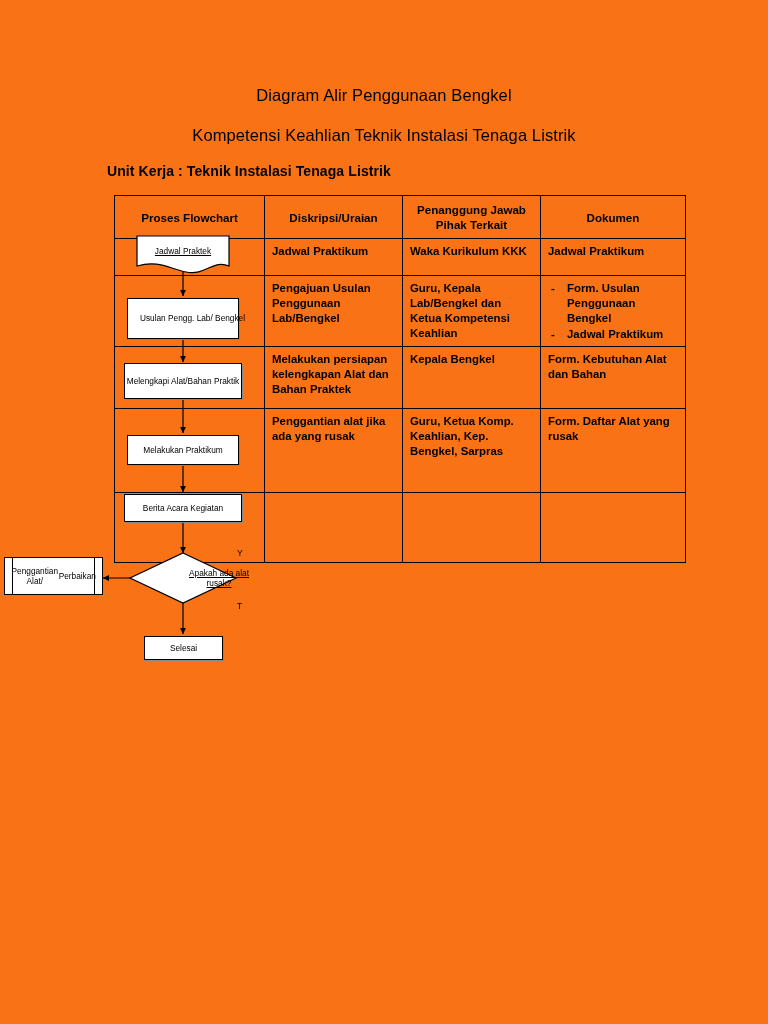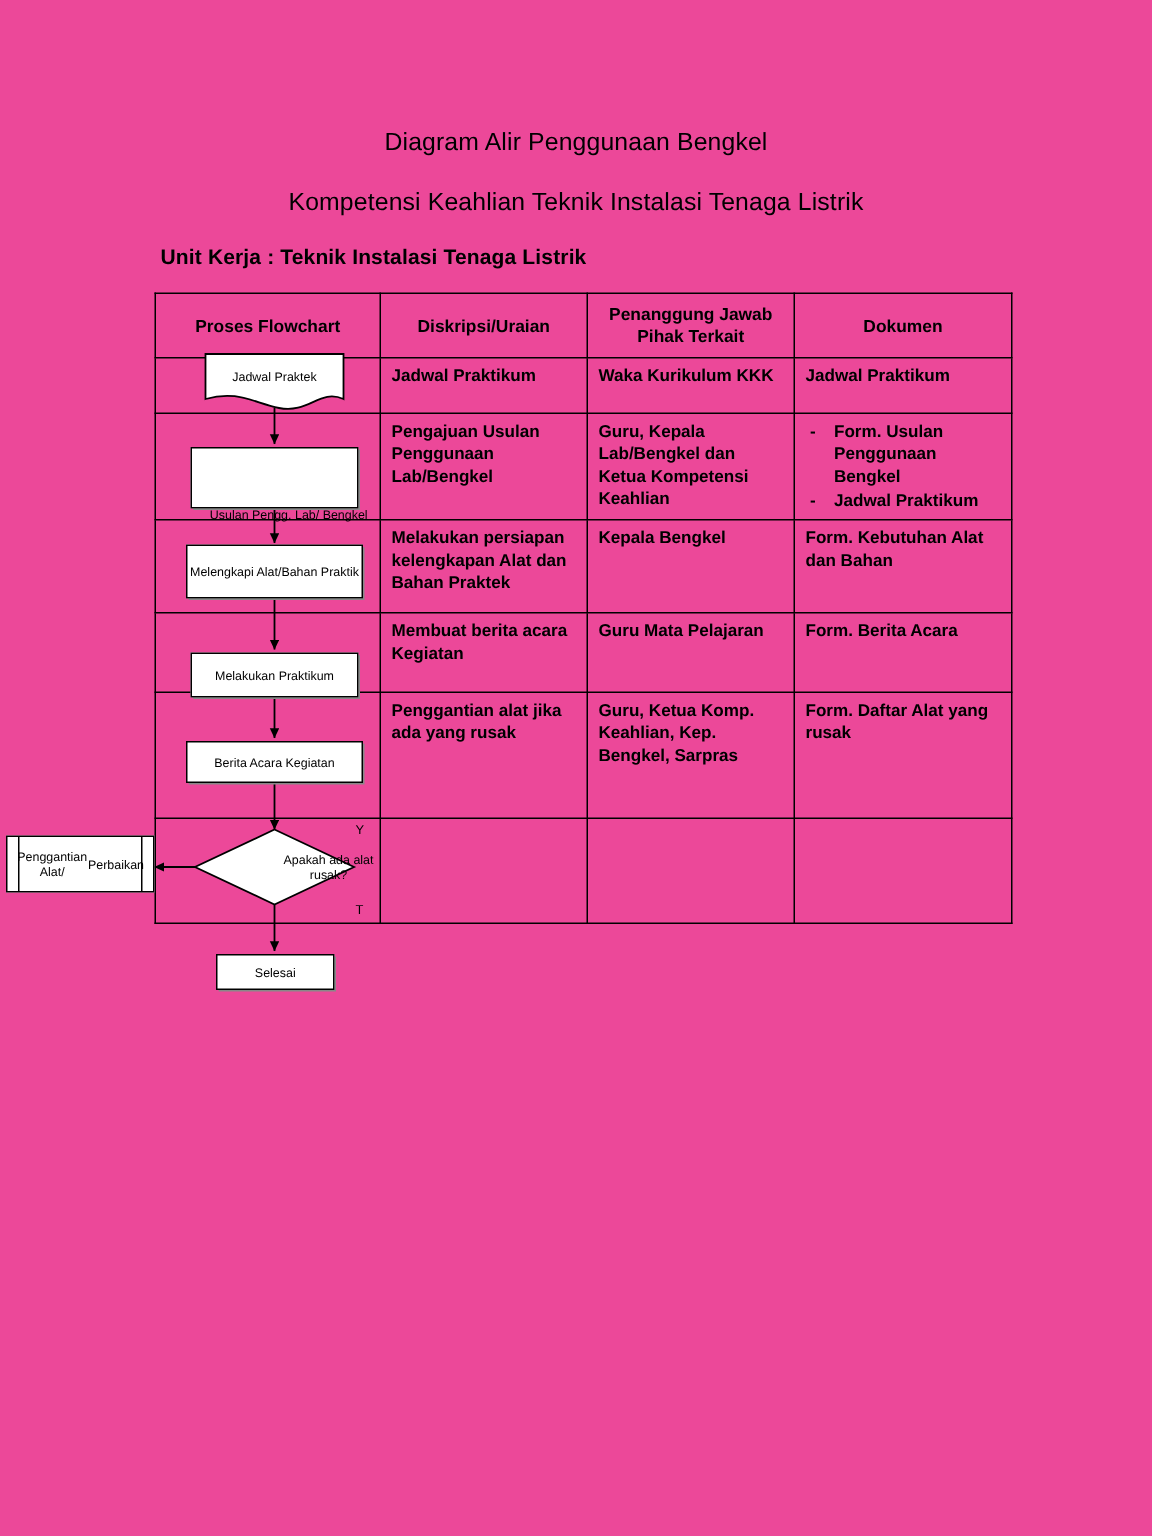--- a/index.html
+++ b/index.html
@@ -4,39 +4,39 @@
 <style>
   * { box-sizing: border-box; }
   html, body {
     margin: 0; padding: 0;
     width: 768px; height: 1024px;
     background: #ffffff;
     font-family: "Liberation Sans", sans-serif;
     color: #000000;
     overflow: hidden;
   }
-  .page { position: relative; width: 768px; height: 1024px; background:#ec4899; }
+  .page { position: relative; width: 768px; height: 1024px; background:#f97316; }
 
   
   .title1 {
     position: absolute; left: 0; top: 86px; width: 768px;
     text-align: center; font-size: 16.5px; font-weight: 400; letter-spacing: .1px;
   }
   .title2 {
     position: absolute; left: 0; top: 126px; width: 768px;
     text-align: center; font-size: 16.5px; font-weight: 400; letter-spacing: .1px;
   }
   .unitkerja {
     position: absolute; left: 107px; top: 163px;
     font-size: 14px; font-weight: bold; letter-spacing: .1px;
   }
 
   
   .tbl {
-    position: absolute; left: 103px; top: 195px;
+    position: absolute; left: 114px; top: 195px;
     width: 571px;
     border-collapse: collapse;
     table-layout: fixed;
   }
   .tbl td, .tbl th {
     border: 1.3px solid #000;
     vertical-align: top;
     padding: 5px 6px 4px 7px;
     font-size: 11.4px;
     font-weight: bold;
@@ -63,21 +63,21 @@
   }
   ul.dashlist li:before {
     content: "-"; position: absolute; left: 3px; top: 0;
   }
 
   
   .flowlayer {
     position: absolute; left: 0; top: 0; width: 768px; height: 1024px;
     pointer-events: none;
   }
-  .flowlayer .node { pointer-events: auto; }
+  .flowlayer .node { pointer-events: auto; text-decoration: underline; }
 
   .shape-label {
     position: absolute;
     display: flex; align-items: center; justify-content: center;
     text-align: center;
     font-size: 8.3px; font-weight: 400; line-height: 1.25;
     color: #000; letter-spacing: 0;
   }
 
   .rectbox {
@@ -146,26 +146,20 @@
             <li>Jadwal Praktikum</li>
           </ul>
         </td>
       </tr>
       <tr style="height:62px">
         <td class="flowcell"></td>
         <td>Melakukan persiapan kelengkapan Alat dan Bahan Praktek</td>
         <td>Kepala Bengkel</td>
         <td>Form. Kebutuhan Alat dan Bahan</td>
       </tr>
-      <tr style="height:53px">
-        <td class="flowcell"></td>
-        <td>Membuat berita acara Kegiatan</td>
-        <td>Guru Mata Pelajaran</td>
-        <td>Form. Berita Acara</td>
-      </tr>
       <tr style="height:84px">
         <td class="flowcell"></td>
         <td>Penggantian alat jika ada yang rusak</td>
         <td>Guru, Ketua Komp. Keahlian, Kep. Bengkel, Sarpras</td>
         <td>Form. Daftar Alat yang rusak</td>
       </tr>
       <tr style="height:70px">
         <td class="flowcell"></td>
         <td></td>
         <td></td>
@@ -198,21 +192,21 @@
       <line x1="183" y1="603" x2="183" y2="634" stroke="#000" stroke-width="1.2" marker-end="url(#arrow)"></line>
 
       <path d="M137,236 L229,236 L229,266 C213,259 206,276 186,272 C168,268 158,260 137,266 Z" fill="#fff" stroke="#000" stroke-width="1.2"></path>
 
       <polygon points="183,553 236,578 183,603 130,578" fill="#fff" stroke="#000" stroke-width="1.2"></polygon>
     </svg>
 
     <div class="shape-label node" style="left:140px; top:238px; width:86px; height:26px;">Jadwal Praktek</div>
 
     <div class="rectbox node" style="left:127px; top:298px; width:112px; height:41px;"></div>
-    <div class="shape-label" style="left:127px; top:298px; width:131px; height:41px;margin-top:25px;">Usulan Pengg. Lab/ Bengkel</div>
+    <div class="shape-label" style="left:127px; top:298px; width:131px; height:41px;">Usulan Pengg. Lab/ Bengkel</div>
 
     <div class="rectbox node" style="left:124px; top:363px; width:118px; height:36px;"></div>
     <div class="shape-label" style="left:124px; top:363px; width:118px; height:36px;">Melengkapi Alat/Bahan Praktik</div>
 
     <div class="rectbox node" style="left:127px; top:435px; width:112px; height:30px;"></div>
     <div class="shape-label" style="left:127px; top:435px; width:112px; height:30px;border-radius:13px;">Melakukan Praktikum</div>
 
     <div class="rectbox node" style="left:124px; top:494px; width:118px; height:28px;"></div>
     <div class="shape-label" style="left:124px; top:494px; width:118px; height:28px;">Berita Acara Kegiatan</div>
 

